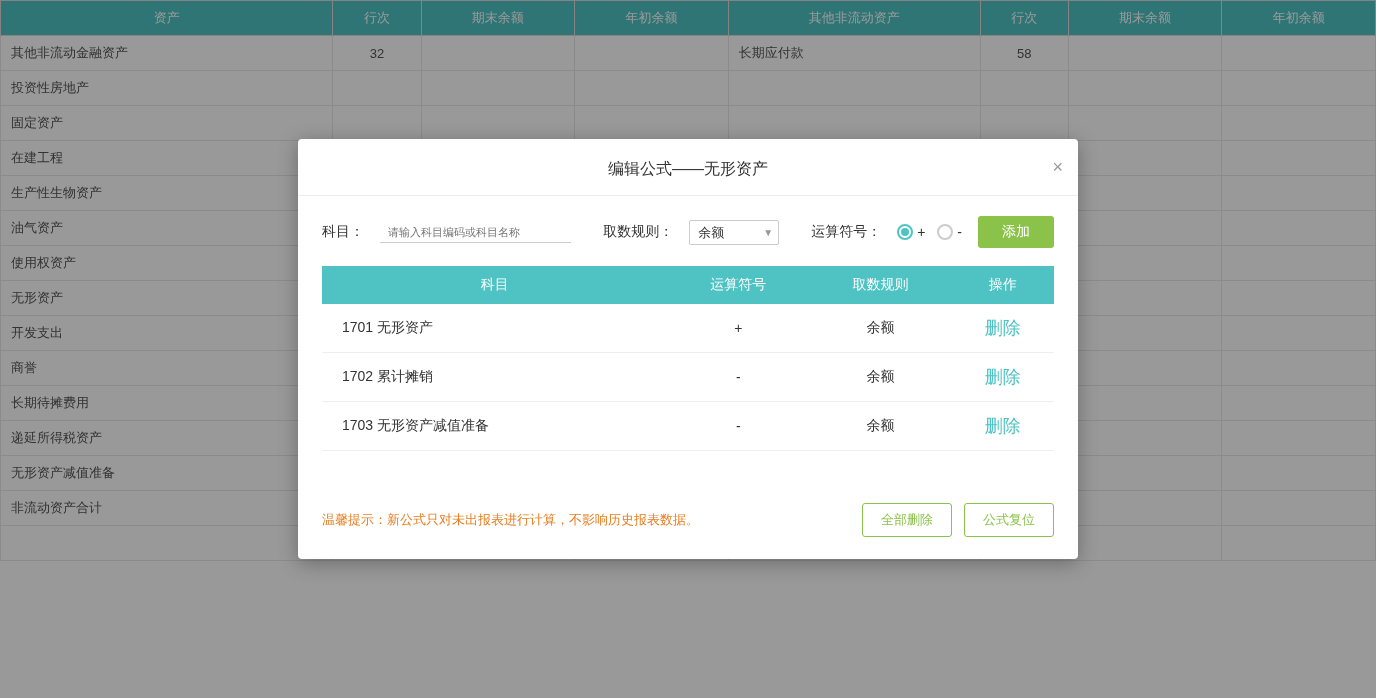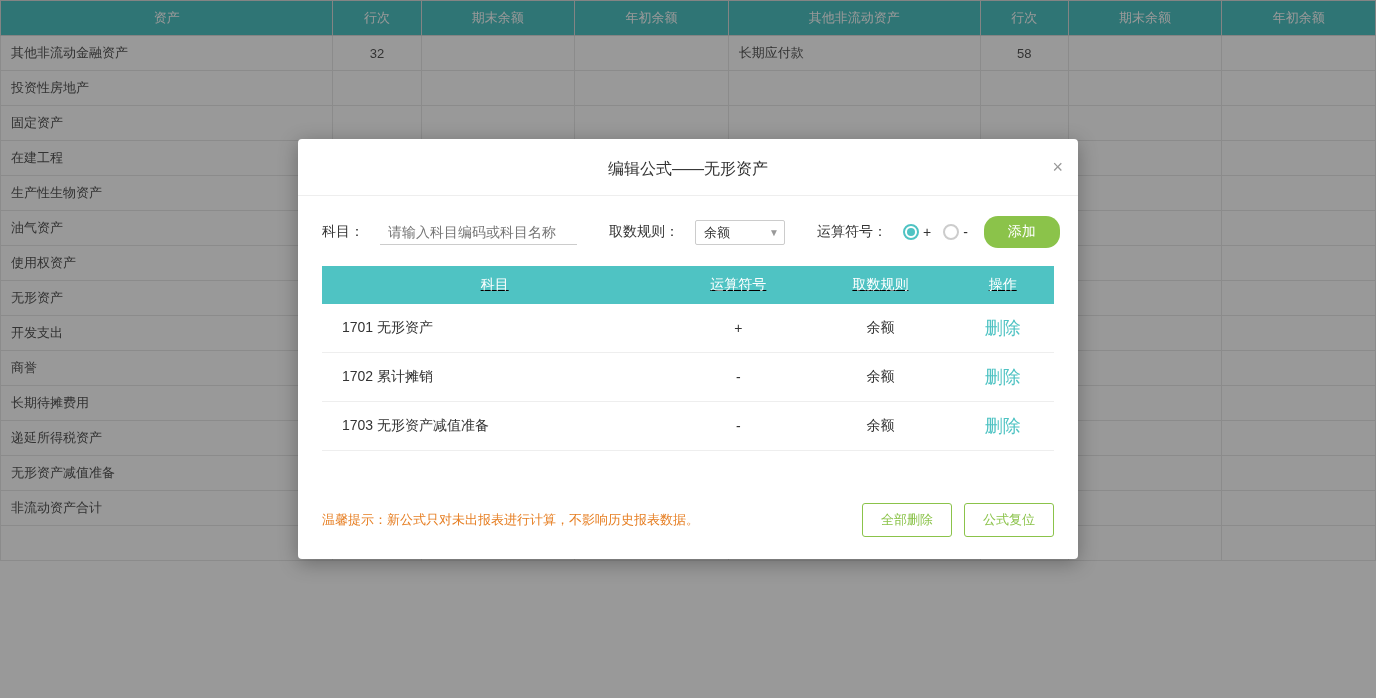--- a/index.html
+++ b/index.html
@@ -109,21 +109,21 @@
       color: #333;
       white-space: nowrap;
       font-size: 14px;
     }
 
     .form-input {
       border: none;
       border-bottom: 1px solid #ccc;
       outline: none;
       padding: 4px 8px;
-      font-size: 14px;
+      font-size: 11px;
       color: #999;
       width: 200px;
       background: transparent;
     }
 
     .form-select {
       border: 1px solid #ccc;
       border-radius: 2px;
       padding: 4px 20px 4px 8px;
       font-size: 13px;
@@ -191,38 +191,37 @@
 
     .radio-label {
       font-size: 14px;
       color: #333;
     }
 
     .btn-add {
       background: #8bc34a;
       color: #fff;
       border: none;
-      border-radius: 14px;
+      border-radius: 3px;
       padding: 7px 24px;
       font-size: 14px;
       cursor: pointer;
       white-space: nowrap;
       margin-left: auto;
     }
 
     
     .data-table {
       width: 100%;
       border-collapse: collapse;
       margin-bottom: 16px;
     }
 
     .data-table thead tr {
       background: #4fc3c3;
-      text-decoration: underline;
     }
 
     .data-table thead th {
       color: #fff;
       font-weight: normal;
       text-align: center;
       padding: 10px 8px;
       border: none;
       font-size: 14px;
     }

